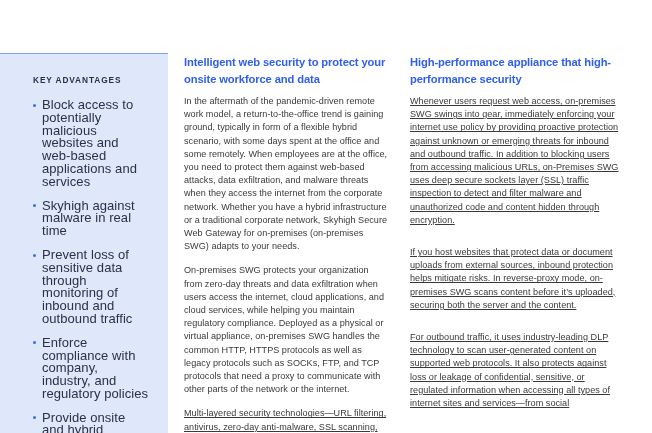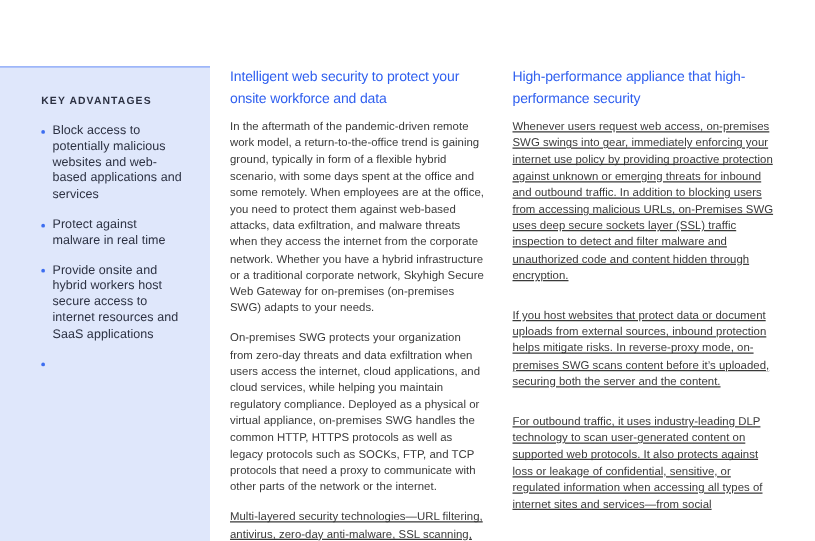--- a/index.html
+++ b/index.html
@@ -56,21 +56,21 @@
   }
   .adv-list {
     list-style: none;
     margin: 0;
     padding: 0;
   }
   .adv-item {
     position: relative;
     padding-left: 9px;
     margin-bottom: 11px;
-    font-size: 10px;
+    font-size: 13px;
     line-height: 12.8px;
     color: #2c3142;
     letter-spacing: 0.005em;
   }
   .adv-item:last-child { margin-bottom: 0; }
   .adv-bullet {
     position: absolute;
     left: 0;
     top: 4.6px;
     width: 3px;
@@ -83,21 +83,21 @@
   .col {
     position: absolute;
     top: 54px;
   }
   .col-mid { left: 184px; width: 205px; }
   .col-right { left: 410px; width: 212px; }
 
   .col-heading {
     color: #2f5fef;
     font-size: 11.2px;
-    font-weight: normal;
+    font-weight: bold;
     line-height: 17px;
     margin: 0 0 7px 0;
     letter-spacing: -0.01em;
   }
   .col p {
     margin: 0 0 11px 0;
     font-size: 9.1px;
     line-height: 13.2px;
     color: #3a3a3a;
     letter-spacing: 0.003em;
@@ -115,21 +115,29 @@
   <aside class="sidebar">
     <div class="sidebar-inner">
       <h2 class="sidebar-title">KEY ADVANTAGES</h2>
       <ul class="adv-list">
         <li class="adv-item">
           <span class="adv-bullet"></span>
           <span>Block access to potentially malicious websites and web-based applications and services</span>
         </li>
         <li class="adv-item">
           <span class="adv-bullet"></span>
-          <span>Protect against malware in real time</span>
+          <span>Skyhigh against malware in real time</span>
+        </li>
+        <li class="adv-item">
+          <span class="adv-bullet"></span>
+          <span>Prevent loss of sensitive data through monitoring of inbound and outbound traffic</span>
+        </li>
+        <li class="adv-item">
+          <span class="adv-bullet"></span>
+          <span>Enforce compliance with company, industry, and regulatory policies</span>
         </li>
         <li class="adv-item">
           <span class="adv-bullet"></span>
           <span>Provide onsite and hybrid workers host secure access to internet resources and SaaS applications</span>
         </li>
         <li class="adv-item">
           <span class="adv-bullet"></span>
         </li>
       </ul>
     </div>

